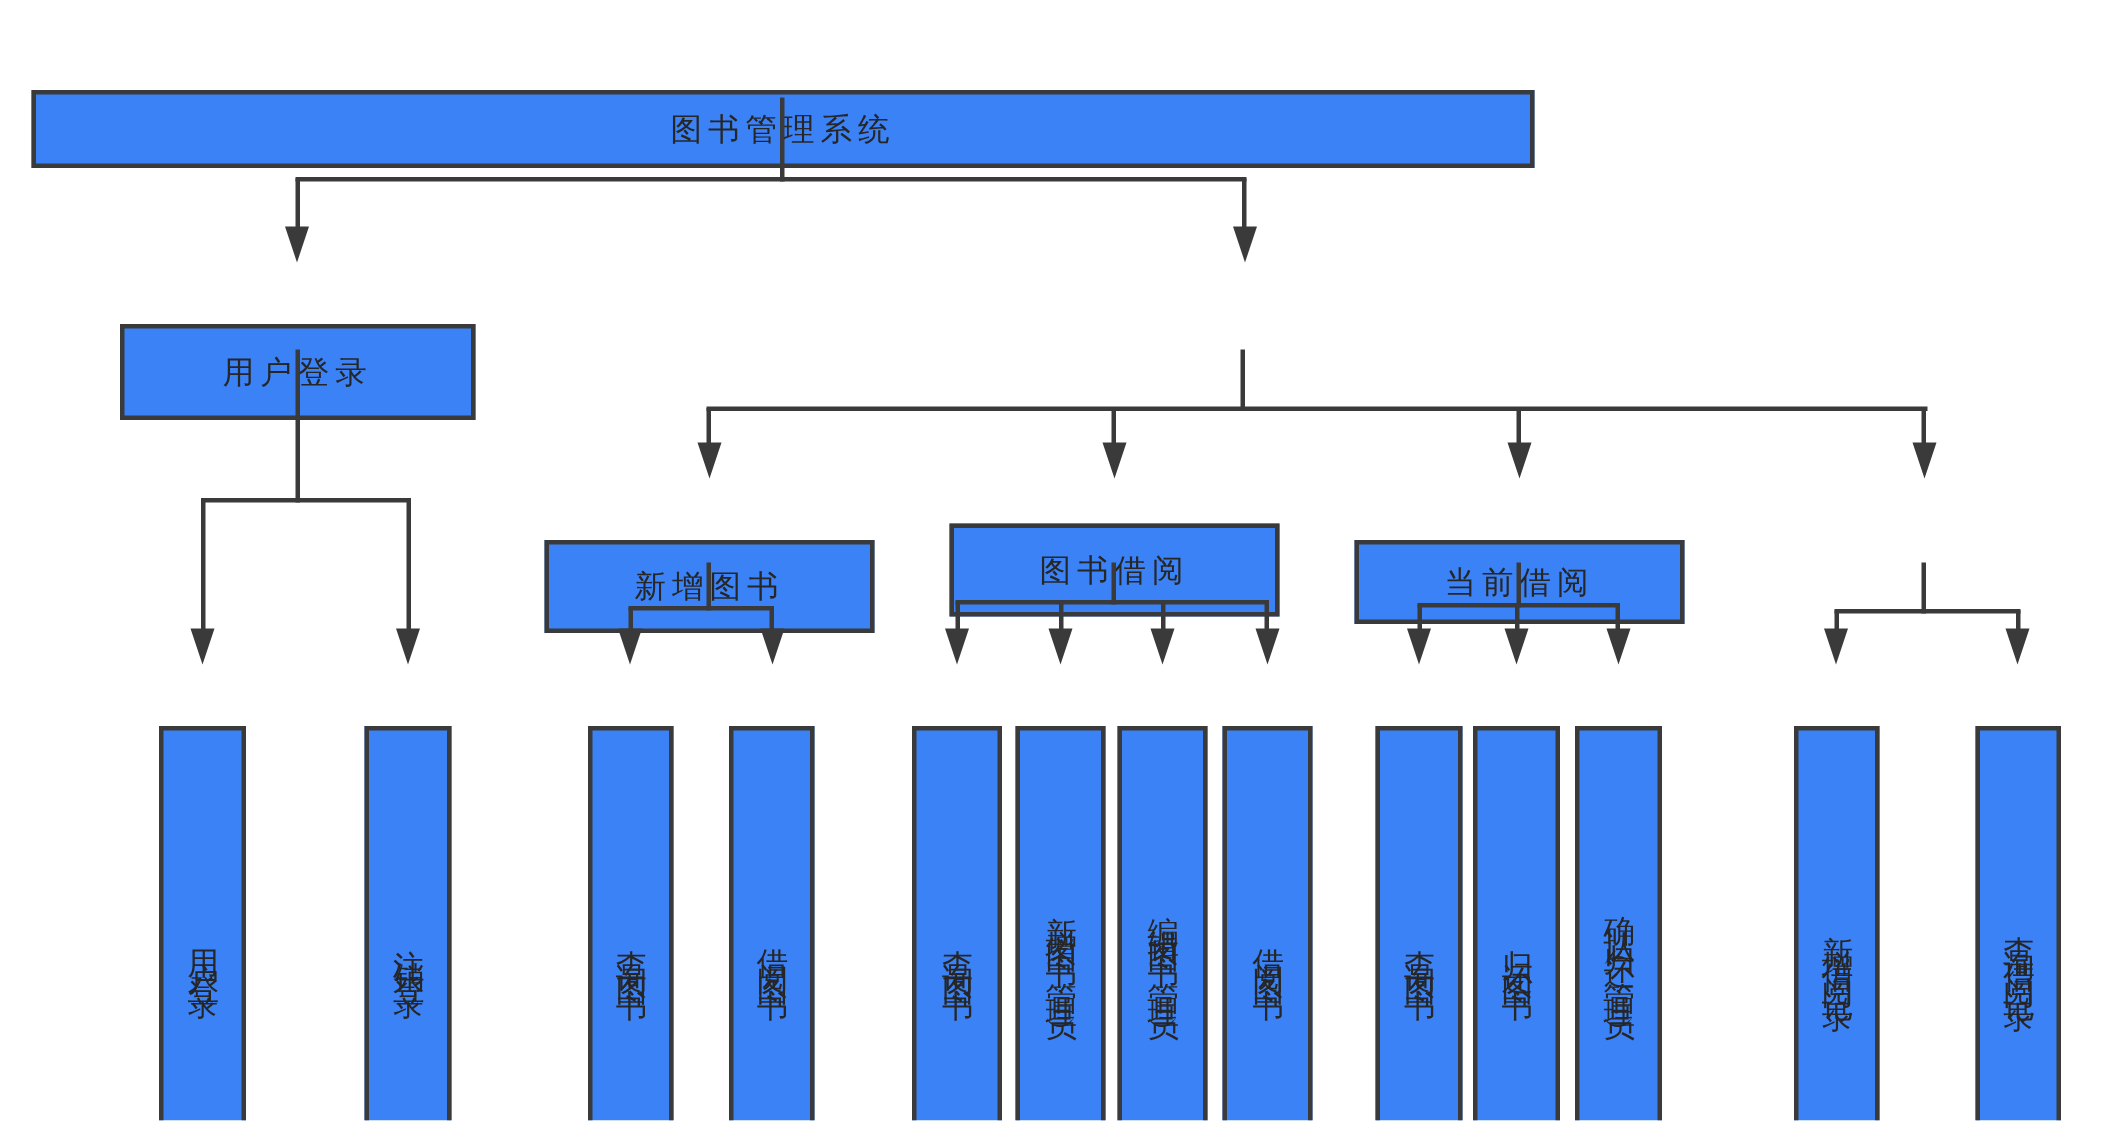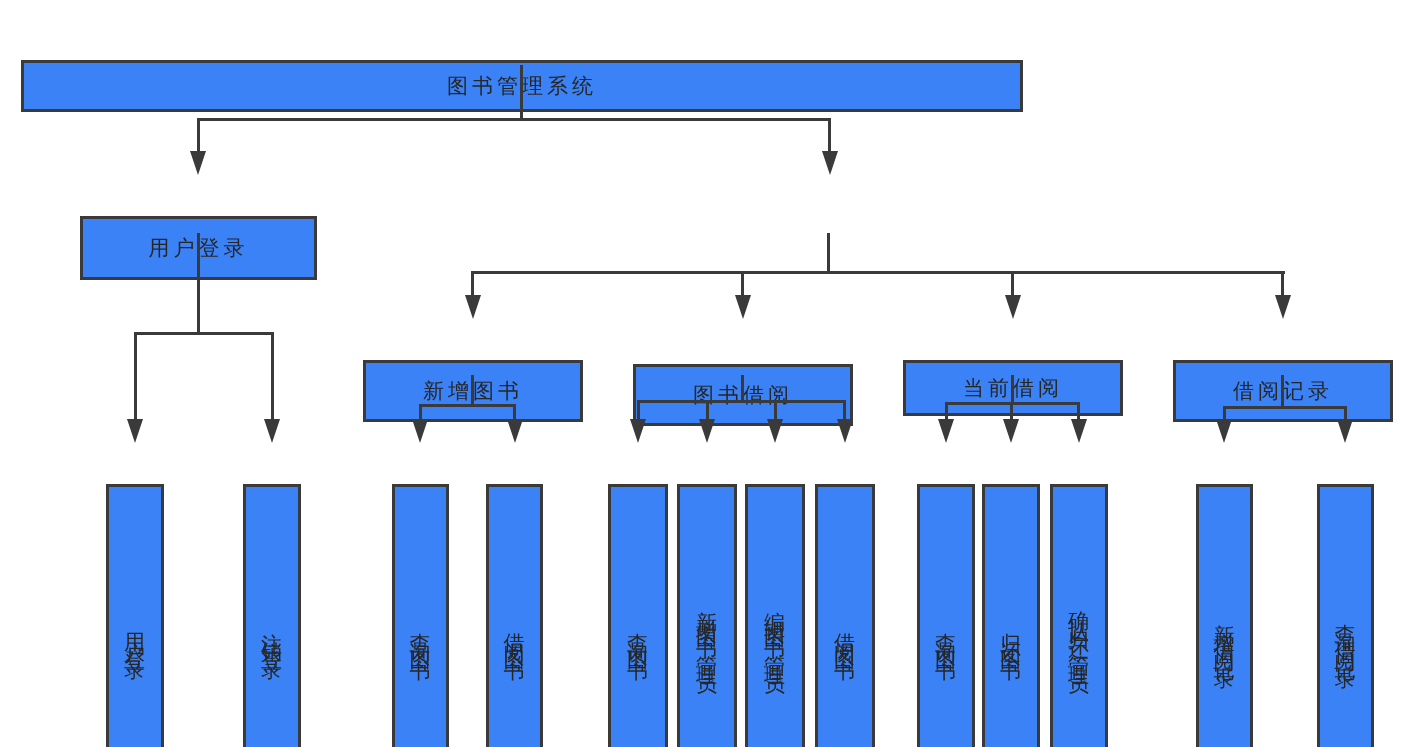--- a/index.html
+++ b/index.html
@@ -71,28 +71,25 @@
   <div class="vline" style="left:1011px;top:272px;height:27px"></div>
   <div class="vline" style="left:1281px;top:272px;height:27px"></div>
   <div class="arrow" style="left:465px;top:295px"></div>
   <div class="arrow" style="left:735px;top:295px"></div>
   <div class="arrow" style="left:1005px;top:295px"></div>
   <div class="arrow" style="left:1275px;top:295px"></div>
 
   <div class="node" style="left:363px;top:313px;width:220px;height:62px">
     <span class="label-h">新增图书</span>
   </div>
-  <div class="node" style="left:633px;top:317px;width:220px;height:62px">
+  <div class="node" style="left:633px;top:302px;width:220px;height:62px">
     <span class="label-h">图书借阅</span>
   </div>
   <div class="node" style="left:903px;top:313px;width:220px;height:56px">
     <span class="label-h">当前借阅</span>
-  </div>
-  <div class="node" style="left:1173px;top:313px;width:220px;height:62px">
-    <span class="label-h">借阅记录</span>
   </div>
 
   <div class="vline" style="left:471px;top:375px;height:32px"></div>
   <div class="hline" style="left:419px;top:404px;width:97px"></div>
   <div class="vline" style="left:419px;top:405px;height:18px"></div>
   <div class="vline" style="left:513px;top:405px;height:18px"></div>
   <div class="arrow" style="left:412px;top:419px"></div>
   <div class="arrow" style="left:507px;top:419px"></div>
 
   <div class="vline" style="left:741px;top:375px;height:28px"></div>

